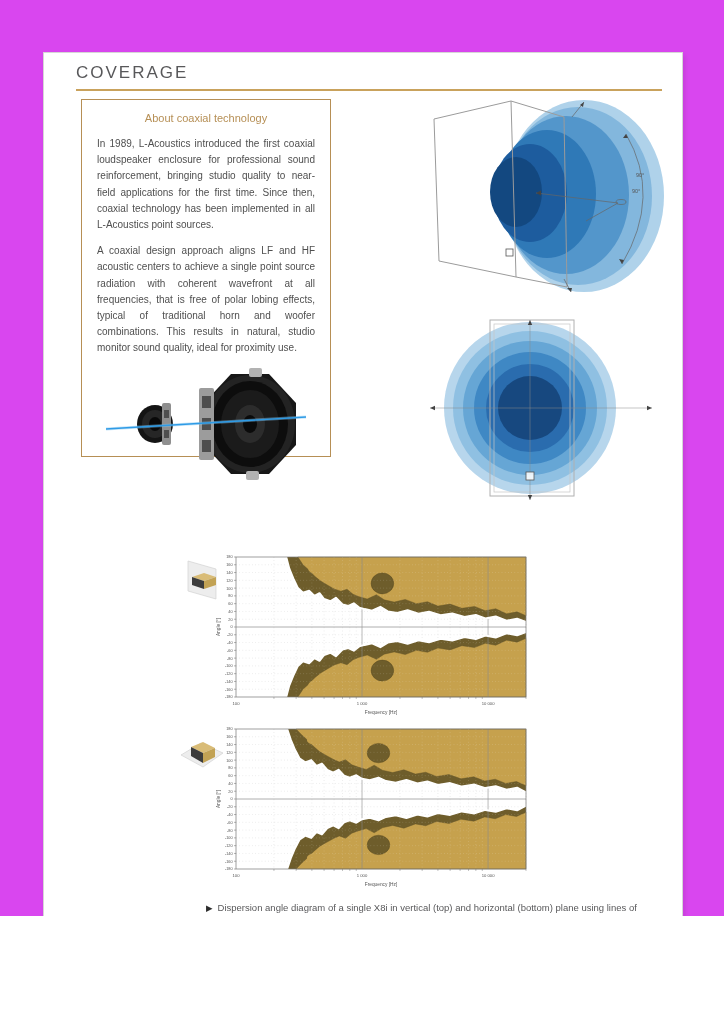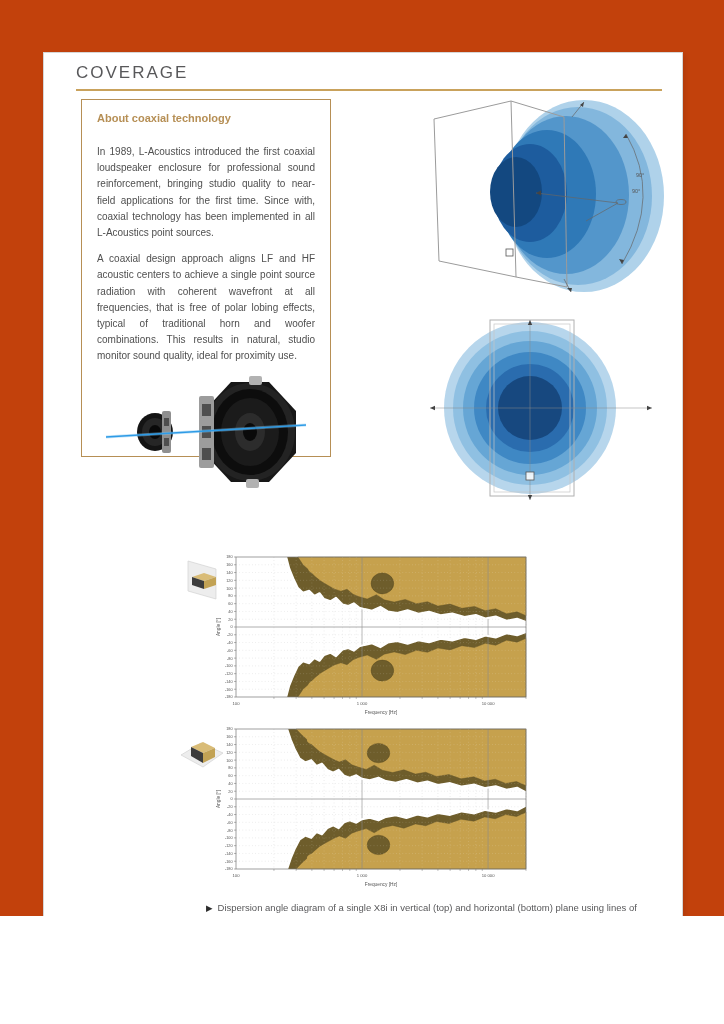--- a/index.html
+++ b/index.html
@@ -1,36 +1,36 @@
 <!DOCTYPE html>
 <html><head>
 <meta charset="utf-8">
 <style>
   * { margin:0; padding:0; box-sizing:border-box; }
   html,body { background:#ffffff; }
   body { font-family:"Liberation Sans", sans-serif; }
-  .sheet { position:relative; width:724px; height:916px; background:#c2410c; overflow:hidden; }
+  .sheet { position:relative; width:724px; height:916px; background:#d946ef; overflow:hidden; }
   .page-card {
     position:absolute; left:43px; top:52px; width:640px; height:905px;
     background:#ffffff; border:1px solid #d6d6d6;
     box-shadow:2px 3px 5px rgba(0,0,0,0.10);
   }
   .section-header { position:absolute; left:32px; width:586px; }
   .section-header h1 {
     font-size:17px; font-weight:400; letter-spacing:2px; color:#58585a;
     padding-bottom:6px; border-bottom:2px solid #c9a25c;
   }
   #coverage-header { top:10px; }
   #beamwidth-header { top:452px; }
 
   .about-box {
     position:absolute; left:37px; top:46px; width:250px; height:358px;
     border:1.5px solid #b68f55; padding:12px 15px 8px 15px;
   }
-  .about-box h2 { font-size:11px; font-weight:bold; color:#b68f55; margin-bottom:20px; }
+  .about-box h2 { font-size:11px; font-weight:normal; color:#b68f55; margin-bottom:12px;text-align:center; }
   .about-box p {
     font-size:10px; color:#4f4f4f; line-height:1.62; text-align:justify; margin-bottom:10px;
   }
   .driver-figure { display:block; margin:2px auto 0 auto; }
 
   .fig { position:absolute; }
   #balloon-figure { left:370px; top:36px; }
   #front-figure  { left:382px; top:262px; }
 
   .chart-icon { position:absolute; }
@@ -51,21 +51,21 @@
 
 <div class="sheet">
   <div class="page-card">
 
     <div class="section-header" id="coverage-header">
       <h1>COVERAGE</h1>
     </div>
 
     <div class="about-box">
       <h2>About coaxial technology</h2>
-      <p>In 1989, L-Acoustics introduced the first coaxial loudspeaker enclosure for professional sound reinforcement, bringing studio quality to near-field applications for the first time. Since with, coaxial technology has been implemented in all L-Acoustics point sources.</p>
+      <p>In 1989, L-Acoustics introduced the first coaxial loudspeaker enclosure for professional sound reinforcement, bringing studio quality to near-field applications for the first time. Since then, coaxial technology has been implemented in all L-Acoustics point sources.</p>
       <p>A coaxial design approach aligns LF and HF acoustic centers to achieve a single point source radiation with coherent wavefront at all frequencies, that is free of polar lobing effects, typical of traditional horn and woofer combinations. This results in natural, studio monitor sound quality, ideal for proximity use.</p>
 
       <svg class="driver-figure" width="212" height="118" viewBox="0 0 212 118">
 
         <polygon points="196,79 169,108 131,108 104,79 104,37 131,8 169,8 196,37" fill="#171717"></polygon>
         <ellipse cx="150" cy="58" rx="45" ry="49" fill="#232323"></ellipse>
         <ellipse cx="150" cy="58" rx="38" ry="43" fill="#0d0d0d"></ellipse>
         <ellipse cx="150" cy="58" rx="29" ry="34" fill="#1b1b1b"></ellipse>
         <ellipse cx="150" cy="58" rx="15" ry="19" fill="#2c2c2c"></ellipse>
         <ellipse cx="150" cy="58" rx="7" ry="9" fill="#0a0a0a"></ellipse>

